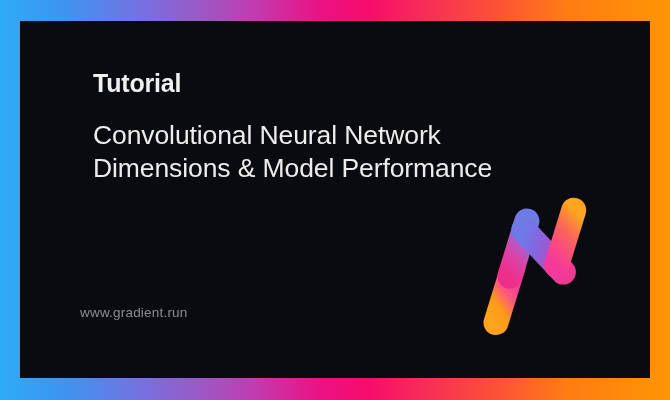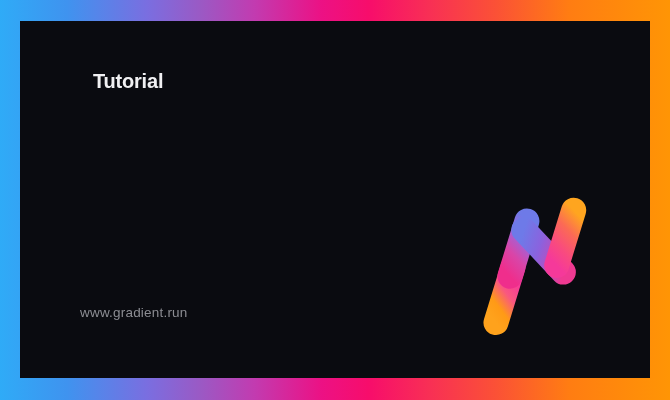--- a/index.html
+++ b/index.html
@@ -46,21 +46,21 @@
   
   #text-block {
     position:absolute;
     left:73px;
     top:50px;
     z-index:3;
   }
 
   #eyebrow {
     font-family:"Liberation Sans", sans-serif;
-    font-size:20px;
+    font-size:25px;
     font-weight:700;
     letter-spacing:-0.2px;
     color:#f0f0f2;
     line-height:1;
     white-space:nowrap;
   }
 
   #headline {
     margin-top:23px;
     font-family:"Liberation Sans", sans-serif;
@@ -101,20 +101,24 @@
 </head>
 <body>
 
 <div id="card-frame">
 
   <div id="panel">
 
     <div id="text-block">
       <div id="eyebrow">Tutorial</div>
 
+      <div id="headline">
+        <span class="hl-line">Convolutional Neural Network</span>
+        <span class="hl-line">Dimensions &amp; Model Performance</span>
+      </div>
     </div>
 
     <div id="site-url">www.gradient.run</div>
 
     <div id="logo-mark">
       <svg viewBox="0 0 170 170" xmlns="http://www.w3.org/2000/svg">
         <defs>
           <linearGradient id="segA" x1="0" y1="1" x2="1" y2="0.25">
             <stop offset="0" stop-color="#ffa21c"></stop>
             <stop offset="0.28" stop-color="#ff9a16"></stop>

